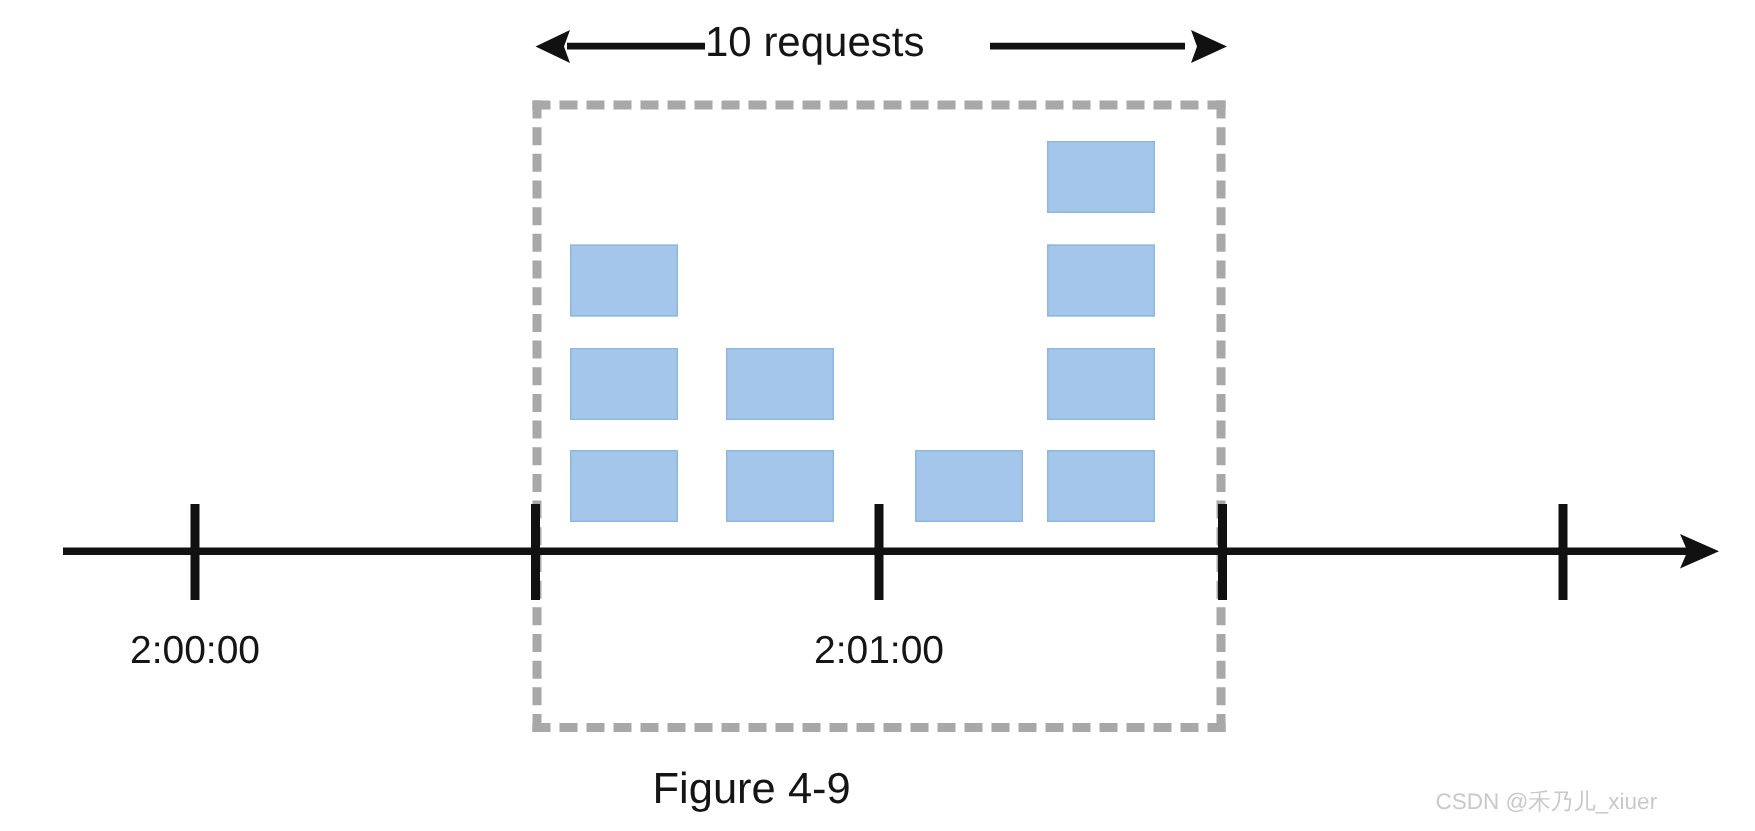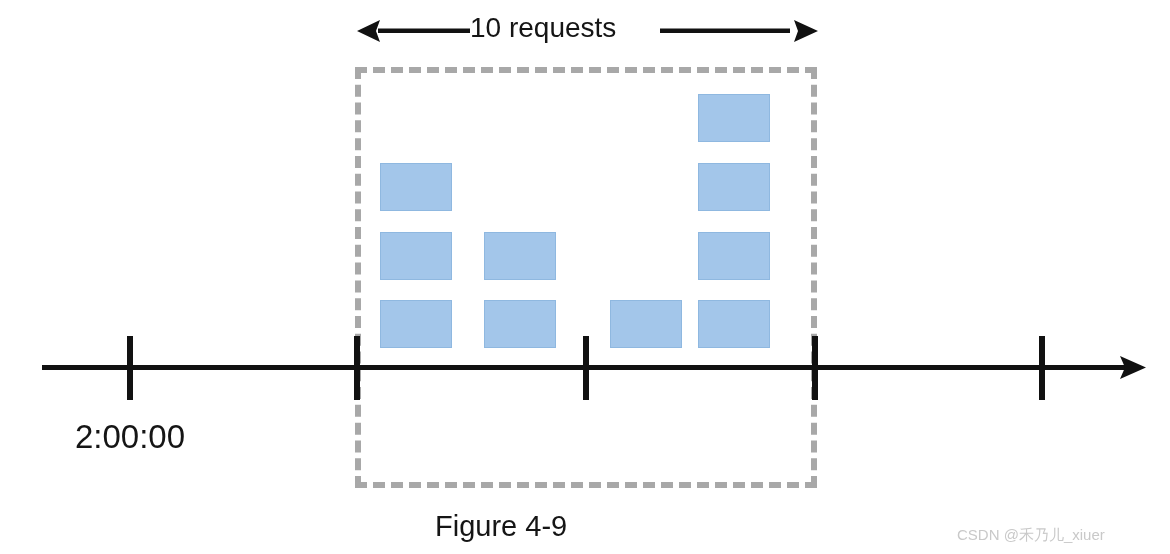--- a/index.html
+++ b/index.html
@@ -50,21 +50,21 @@
   .axis-line {
     position: absolute;
     background: #111111;
   }
   .tick {
     position: absolute;
     background: #111111;
   }
   .tick-label {
     position: absolute;
-    font-size: 33px;
+    font-size: 26px;
     color: #151515;
     white-space: nowrap;
     text-align: center;
     line-height: 1;
   }
 
   
   .caption {
     position: absolute;
     font-size: 29px;
@@ -123,18 +123,19 @@
     <path d="M 28 15.5 L 2 4 L 7 15.5 L 2 27 Z" fill="#111111"></path>
   </svg>
 
   <div class="tick" style="left:127px; top:336px; width:6px; height:64px;"></div>
   <div class="tick" style="left:354px; top:336px; width:6px; height:64px;"></div>
   <div class="tick" style="left:583px; top:336px; width:6px; height:64px;"></div>
   <div class="tick" style="left:812px; top:336px; width:6px; height:64px;"></div>
   <div class="tick" style="left:1039px; top:336px; width:6px; height:64px;"></div>
 
   <div class="tick-label" style="left:30px; top:420px; width:200px;">2:00:00</div>
+  <div class="tick-label" style="left:486px; top:420px; width:200px;">2:01:00</div>
 
   <div class="caption" style="left:435px; top:512px; width:300px;">Figure 4-9</div>
 
   <div class="watermark" style="left:957px; top:527px;text-align:center;">CSDN @禾乃儿_xiuer</div>
 
 </div>
 
 </body></html>

